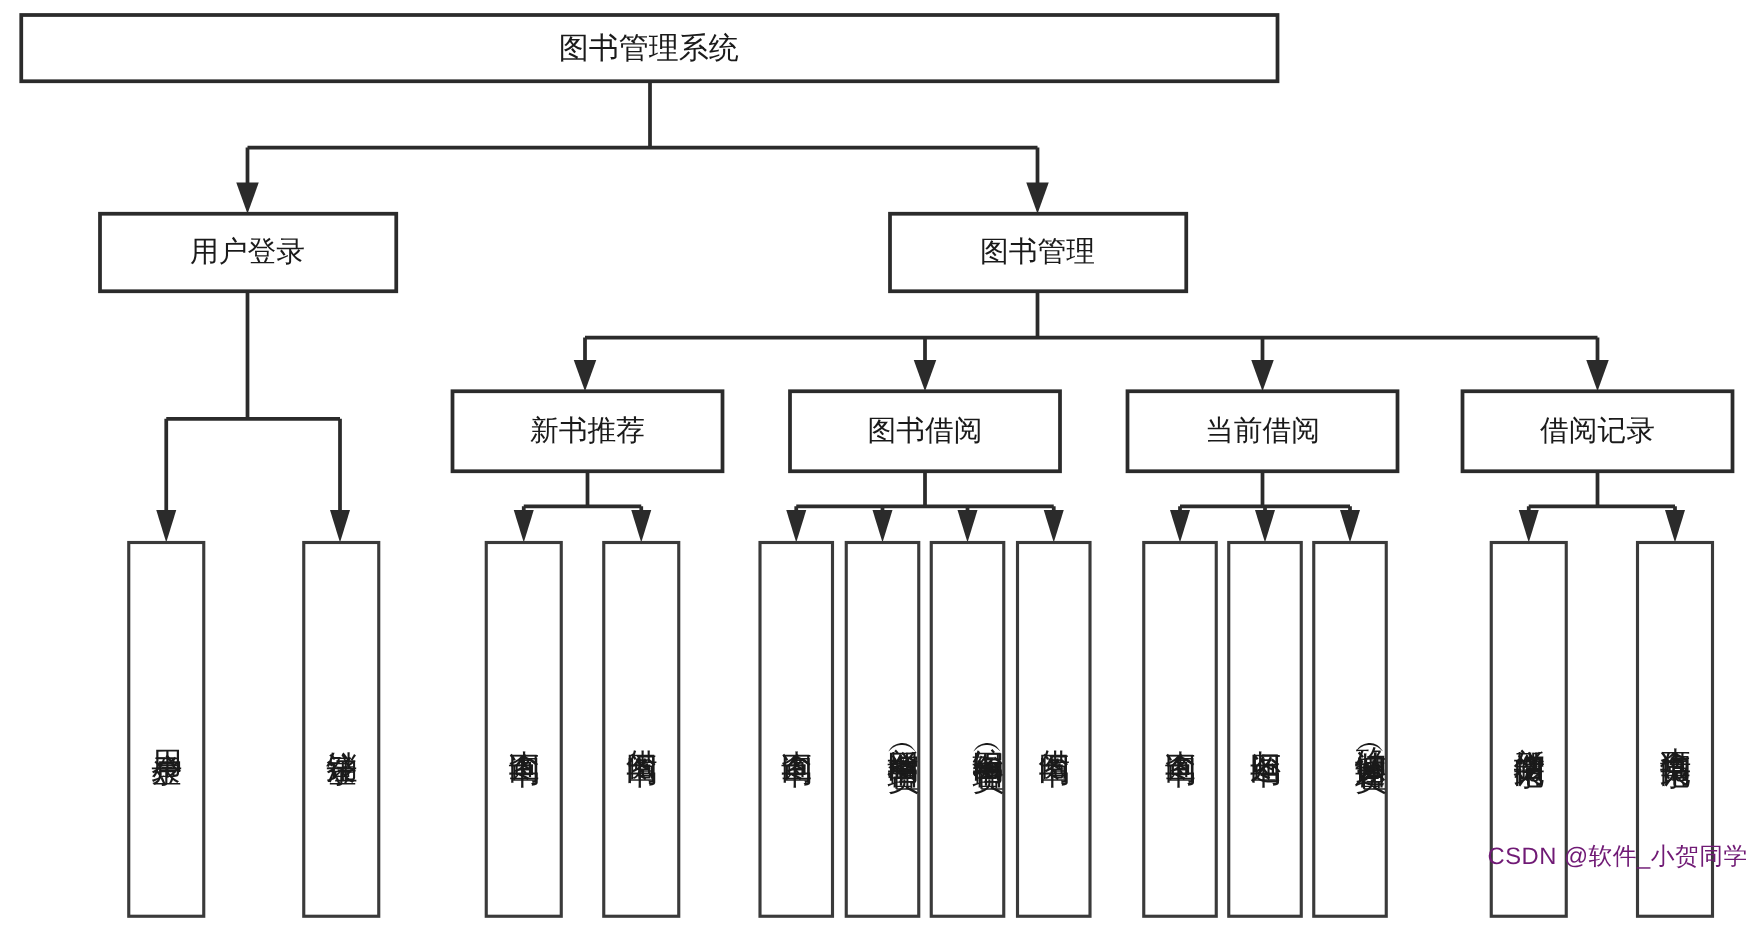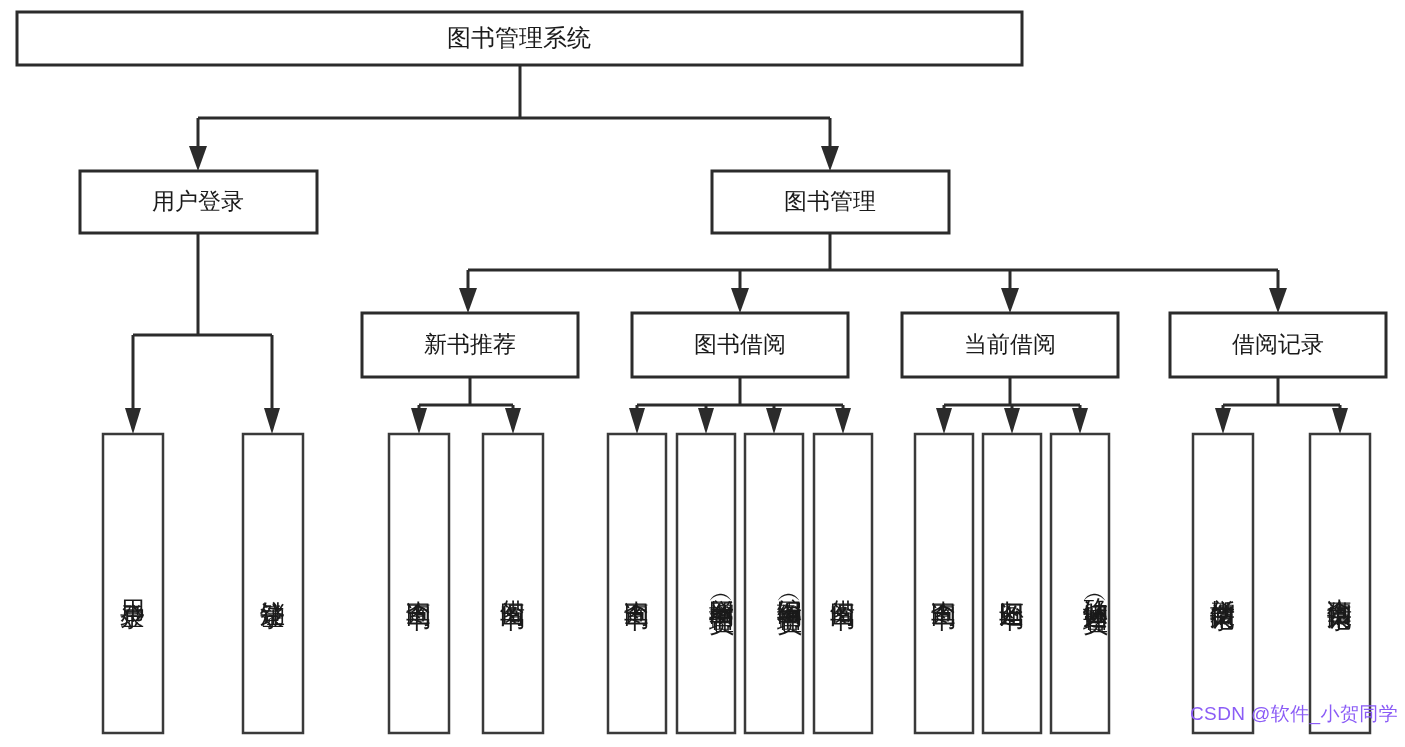--- a/index.html
+++ b/index.html
@@ -66,24 +66,24 @@
     font-size: 25px;
     line-height: 1.04;
     color: #1a1a1a;
     letter-spacing: 2px;
     white-space: nowrap;
     pointer-events: none;
   }
   .watermark {
     position: absolute;
     left: 1190px;
-    top: 701px;
+    top: 672px;
     font-family: "Liberation Sans", "DejaVu Sans", sans-serif;
     font-size: 19px;
-    color: #8b5cf6;
+    color: #701a75;
     white-space: nowrap;
     letter-spacing: 0.4px;
   }
 </style>
 </head>
 <body>
 
 <div id="diagram-root">
 
   <svg class="diagram" viewBox="0 0 1405 747" xmlns="http://www.w3.org/2000/svg">

